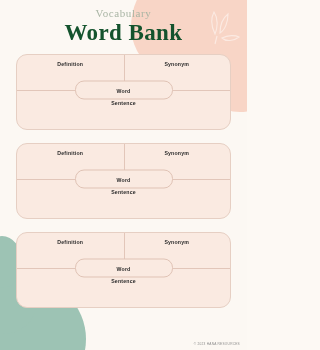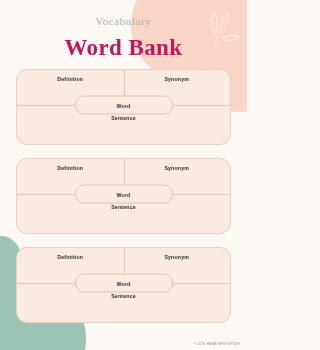--- a/index.html
+++ b/index.html
@@ -89,28 +89,28 @@
     z-index: 2;
     text-align: center;
     padding-top: 7px;
   }
   .title-eyebrow {
     font-family: "Liberation Serif", serif;
     font-size: 11px;
     letter-spacing: 0.6px;
     color: #A9B5A4;
     line-height: 1.1;
-    margin: 8px;
+    margin: 0;
   }
   .title-main {
     font-family: "Liberation Serif", serif;
     font-size: 23px;
     font-weight: bold;
     letter-spacing: 0.4px;
-    color: #be185d;
+    color: #14532d;
     line-height: 1.15;
     margin: 1px 0 0 0;
   }
 
   
   .cards {
     position: relative;
     z-index: 2;
     margin-top: 7px;
     display: flex;

